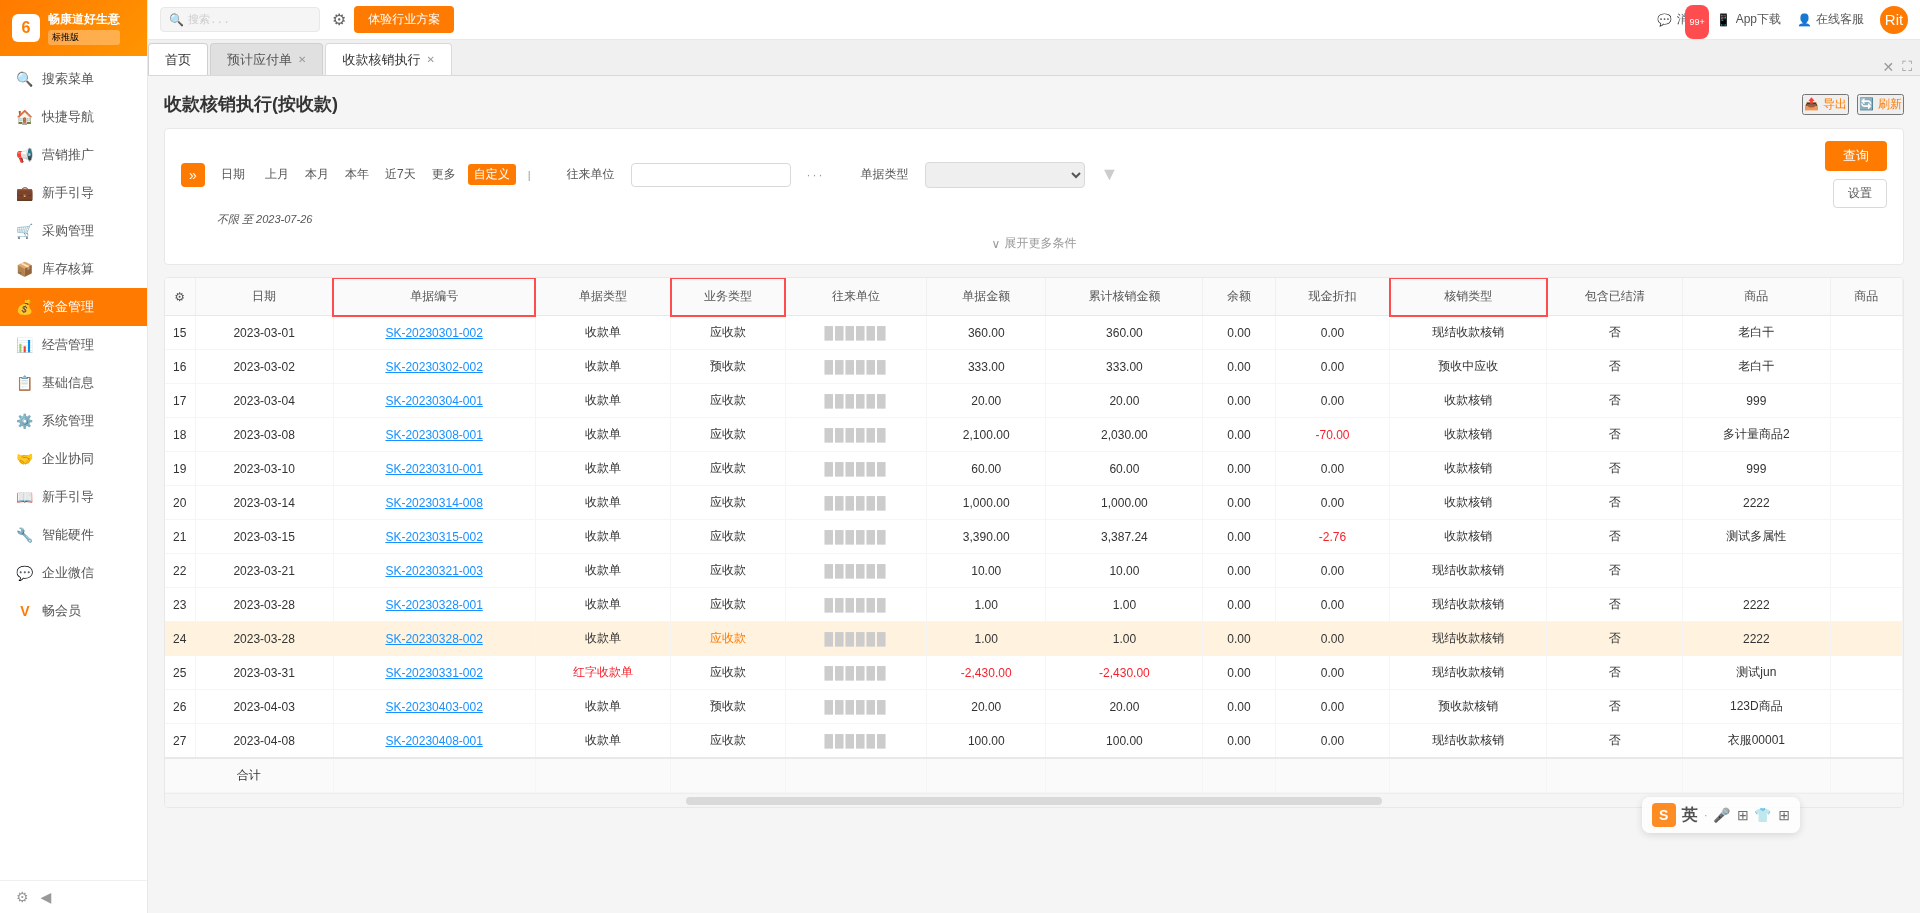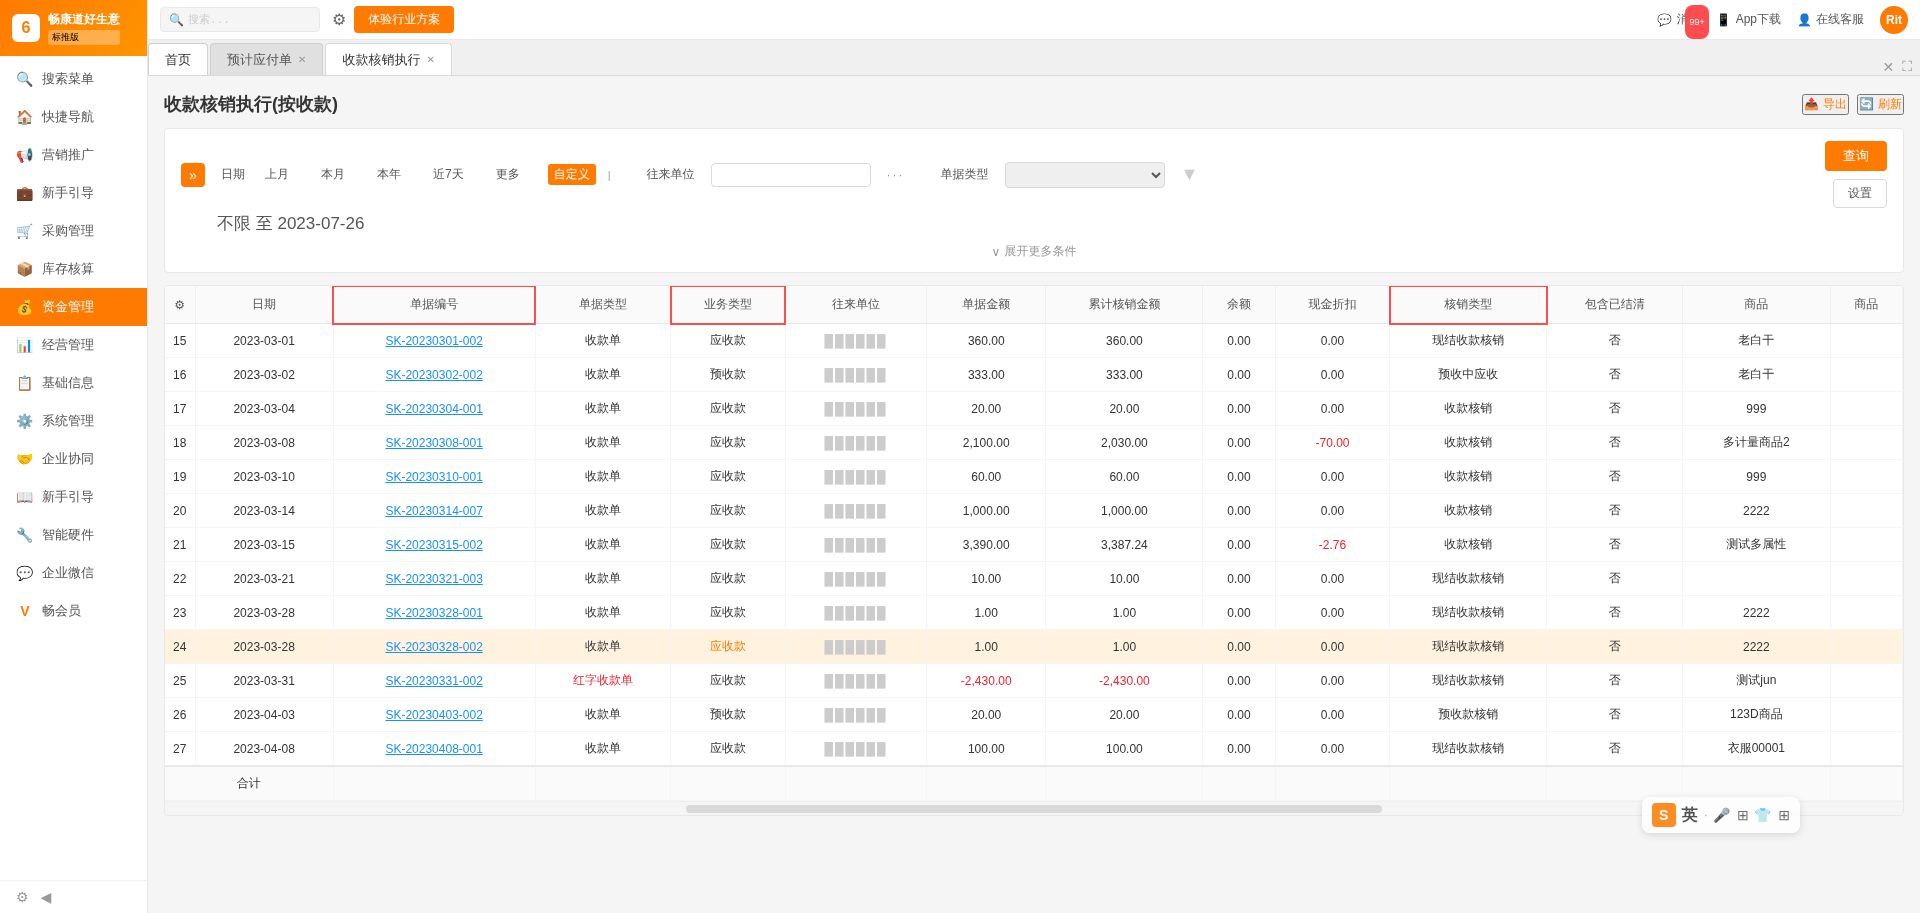--- a/index.html
+++ b/index.html
@@ -21,21 +21,21 @@
     .main { flex: 1; display: flex; flex-direction: column; overflow: hidden; }
 
     
     .topbar { height: 40px; background: #fff; border-bottom: 1px solid #e8e8e8; display: flex; align-items: center; padding: 0 12px; gap: 8px; }
     .topbar-search { flex: 0 0 160px; background: #f5f5f5; border: 1px solid #e8e8e8; border-radius: 4px; padding: 4px 8px; font-size: 12px; color: #999; display: flex; align-items: center; gap: 4px; }
     .topbar-gear { color: #666; cursor: pointer; font-size: 16px; margin-left: 4px; }
     .topbar-btn { background: #ff7a00; color: #fff; border: none; border-radius: 4px; padding: 5px 14px; font-size: 12px; cursor: pointer; }
     .topbar-right { margin-left: auto; display: flex; align-items: center; gap: 16px; color: #555; font-size: 12px; }
     .topbar-badge { position: relative; display: inline-flex; align-items: center; gap: 4px; cursor: pointer; }
     .badge-num { position: absolute; top: -6px; right: -8px; background: #ff4d4f; color: #fff; font-size: 9px; border-radius: 8px; padding: 12px 4px; min-width: 16px; text-align: center; }
-    .topbar-avatar { width: 28px; height: 28px; border-radius: 50%; background: #ff7a00; color: #fff; display: flex; align-items: center; justify-content: center; font-size: 12px; font-weight: bold; }
+    .topbar-avatar { width: 28px; height: 28px; border-radius: 50%; background: #ff7a00; color: #fff; display: flex; align-items: center; justify-content: center; font-size: 15px; }
 
     
     .tabbar { height: 36px; background: #f0f0f0; display: flex; align-items: flex-end; padding: 0 0 0 0; border-bottom: 1px solid #d9d9d9; }
     .tab { height: 32px; padding: 0 16px; display: flex; align-items: center; gap: 6px; cursor: pointer; font-size: 13px; color: #555; background: #e0e0e0; border: 1px solid #d0d0d0; border-bottom: none; border-radius: 4px 4px 0 0; margin-right: 2px; }
     .tab.active { background: #fff; color: #333; border-color: #d9d9d9; }
     .tab-close { color: #999; font-size: 10px; cursor: pointer; }
     .tab-home { background: #fff; color: #333; }
     .tabbar-right { margin-left: auto; display: flex; align-items: center; padding-right: 8px; gap: 8px; }
     .tabbar-icon { color: #999; font-size: 14px; cursor: pointer; }
 
@@ -46,21 +46,21 @@
     .page-header { display: flex; align-items: center; justify-content: space-between; margin-bottom: 12px; }
     .page-title { font-size: 18px; font-weight: bold; color: #333; }
     .page-actions { display: flex; gap: 8px; }
     .page-action-btn { display: flex; align-items: center; gap: 4px; color: #ff7a00; cursor: pointer; font-size: 12px; }
 
     
     .filter-area { background: #fff; border: 1px solid #e8e8e8; border-radius: 4px; padding: 12px 16px; margin-bottom: 12px; }
     .filter-row { display: flex; align-items: center; gap: 16px; }
     .filter-expand-btn { width: 24px; height: 24px; background: #ff7a00; color: #fff; border: none; border-radius: 4px; cursor: pointer; display: flex; align-items: center; justify-content: center; font-size: 14px; }
     .filter-label { color: #555; font-size: 12px; white-space: nowrap; }
-    .filter-date-options { display: flex; gap: 24px; align-items: center; }
+    .filter-date-options { display: flex; gap: 8px; align-items: center; }
     .filter-date-btn { color: #555; cursor: pointer; font-size: 12px; padding: 2px 4px; }
     .filter-date-btn.custom { background: #ff7a00; color: #fff; border-radius: 3px; padding: 2px 6px; }
     .filter-input { border: 1px solid #d9d9d9; border-radius: 4px; padding: 4px 8px; font-size: 12px; color: #555; min-width: 120px; }
     .filter-dots { color: #999; letter-spacing: 2px; }
     .filter-select { border: 1px solid #d9d9d9; border-radius: 4px; padding: 4px 8px; font-size: 12px; color: #555; min-width: 120px; }
     .filter-query-btn { background: #ff7a00; color: #fff; border: none; border-radius: 4px; padding: 6px 18px; font-size: 13px; cursor: pointer; }
     .filter-set-btn { background: #fff; color: #555; border: 1px solid #d9d9d9; border-radius: 4px; padding: 5px 14px; font-size: 12px; cursor: pointer; margin-top: 4px; }
     .filter-expand-row { display: flex; align-items: center; justify-content: center; margin-top: 8px; color: #999; font-size: 12px; cursor: pointer; gap: 4px; }
 
     
@@ -251,21 +251,21 @@
         <select class="filter-select" style="width:160px;">
           <option></option>
         </select>
         <span style="color:#ccc;font-size:18px;">▼</span>
         <div style="margin-left:auto;display:flex;flex-direction:column;align-items:flex-end;gap:4px;">
           <button class="filter-query-btn">查询</button>
           <button class="filter-set-btn">设置</button>
         </div>
       </div>
       <div style="margin-top:4px;margin-left:36px;">
-        <span style="color:#555;font-size:17px;">不限 至 2023-07-26</span>
+        <span style="color:#555;font-size:11px;font-style:italic;">不限 至 2023-07-26</span>
       </div>
       <div class="filter-expand-row">
         <span>∨</span>
         <span>展开更多条件</span>
       </div>
     </div>
 
     <div class="table-container">
       <div class="table-wrap">
         <table>
@@ -364,21 +364,21 @@
                 <td>0.00</td>
                 <td>0.00</td>
                 <td>收款核销</td>
                 <td>否</td>
                 <td>999</td>
                 <td></td>
               </tr>
               <tr>
                 <td>20</td>
                 <td>2023-03-14</td>
-                <td><a href="#" class="link-cell">SK-20230314-007</a></td>
+                <td><a href="#" class="link-cell">SK-20230314-008</a></td>
                 <td>收款单</td>
                 <td>应收款</td>
                 <td><span style="color:#ccc;letter-spacing:2px;">██████</span></td>
                 <td>1,000.00</td>
                 <td>1,000.00</td>
                 <td>0.00</td>
                 <td>0.00</td>
                 <td>收款核销</td>
                 <td>否</td>
                 <td>2222</td>

